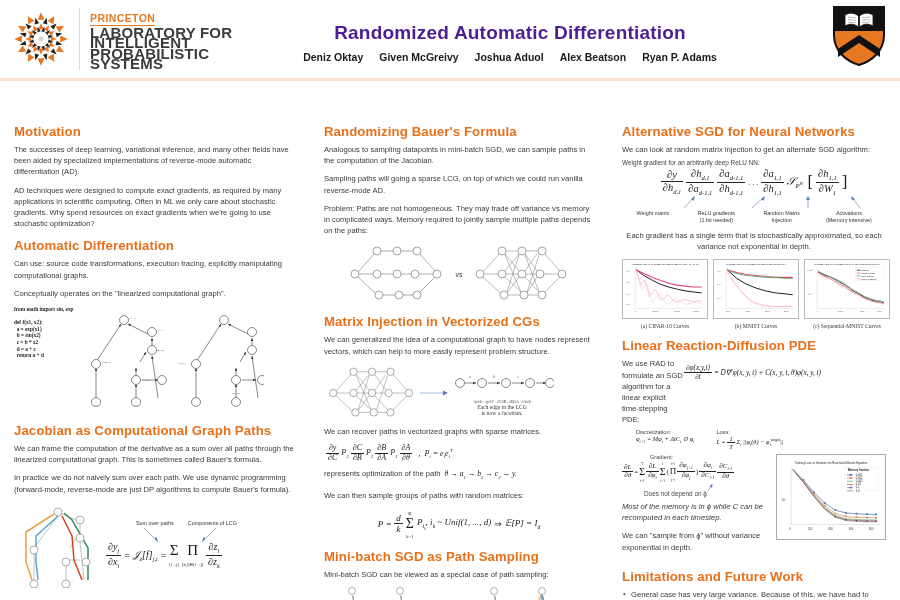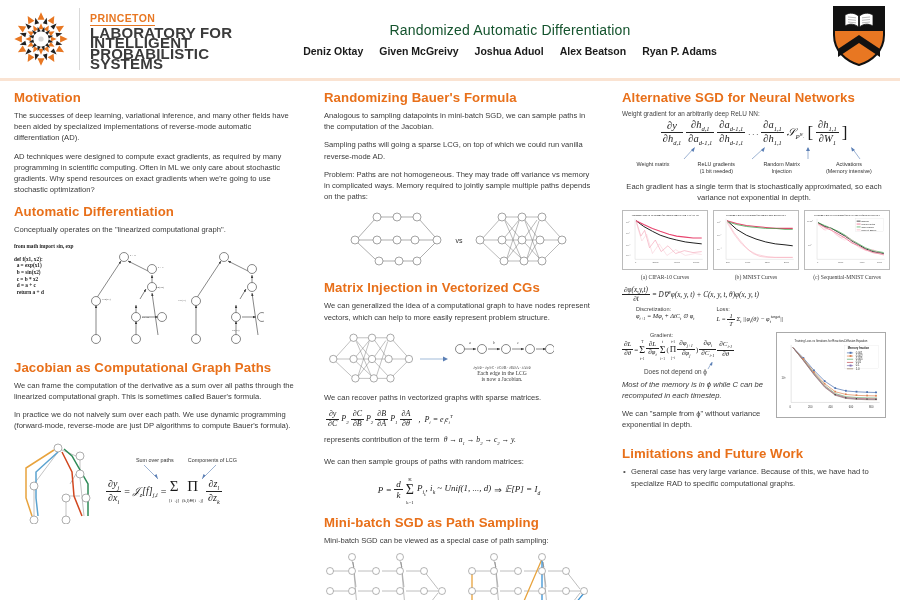--- a/index.html
+++ b/index.html
@@ -18,29 +18,29 @@
   .logo-text { margin-left: 9px; padding-left: 10px; border-left: 1.5px solid #d9d9d9; }
   .logo-princeton {
     font-size: 10.5px; font-weight: bold; color: #E87722; letter-spacing: .4px;
     border-bottom: 1.2px solid #E87722; padding-bottom: 1px; display: inline-block;
   }
   .logo-sub {
     font-size: 15px; font-weight: bold; color: #3b3b3b; line-height: 10.6px;
     letter-spacing: .2px; margin-top: 1.5px;
   }
   .title-block { position: absolute; left: 210px; top: 22px; width: 600px; text-align: center; }
-  .poster-title { font-size: 14px; color: #14532d; font-weight: normal; letter-spacing: .2px; }
+  .poster-title { font-size: 19px; color: #4c1d95; font-weight: bold; letter-spacing: .2px; }
   .authors { margin-top: 7px; font-size: 10.5px; font-weight: bold; color: #1a1a1a; }
   .authors span { margin: 4px 8px; }
   .shield-block { position: absolute; right: 14px; top: 5px; }
   .divider { position: absolute; top: 78px; left: 0; width: 900px; height: 3px; background: #fae3d2; }
 
   
   .columns { position: absolute; top: 88px; left: 0; width: 900px; height: 512px; display: flex; }
-  .col { padding: 0 14px; }
+  .col { padding: 0 14px; margin-top: 34px; }
   .col1 { width: 310px; }
   .col2 { width: 298px; }
   .col3 { width: 292px; }
 
   h2.sec {
     color: #E8701A; font-size: 13.2px; font-weight: bold; margin: 9px 0 5px 0; letter-spacing: .1px;
   }
   h2.sec:first-child { margin-top: 2px; }
   p.body { font-size: 7.6px; color: #3a3a3a; line-height: 11.2px; margin-bottom: 7px; }
   ul.bullets { list-style: none; margin-top: 2px; }
@@ -239,23 +239,24 @@
 
     <div class="divider"></div>
   </div>
 
   <div class="columns">
 
     <div class="col col1">
 
       <h2 class="sec">Motivation</h2>
       <p class="body">The successes of deep learning, variational inference, and many other fields have been aided by specialized implementations of reverse-mode automatic differentiation (AD).</p>
-      <p class="body">AD techniques were designed to compute exact gradients, as required by many programming in scientific computing. Often in ML we only care about stochastic gradients. Why spend resources on exact gradients when we're going to use stochastic optimization?</p>
+      <p class="body">AD techniques were designed to compute exact gradients, as required by many applications in scientific computing. Often in ML we only care about stochastic gradients. Why spend resources on exact gradients when we're going to use stochastic optimization?</p>
 
       <h2 class="sec">Automatic Differentiation</h2>
+      <p class="body">Can use: source code transformations, execution tracing, explicitly manipulating computational graphs.</p>
       <p class="body">Conceptually operates on the "linearized computational graph".</p>
 
       <div style="display:flex; align-items:flex-start; margin-top:2px;">
         <pre class="code">from math import sin, exp
 
 def f(x1, x2):
   a = exp(x1)
   b = sin(x2)
   c = b * x2
   d = a + c
@@ -568,21 +569,21 @@
           </span>
         <span class="it">P<sub>1</sub></span>
         <span class="fr">
             <span class="n it">∂A</span>
             <span class="d it">∂θ</span>
           </span>
         <span style="margin-left:4px;" class="it">,&nbsp; P<sub>i</sub> = e<sub>i</sub>e<sub>i</sub><sup>T</sup></span>
       </div>
 
       <p class="body">
-        <span>represents contribution of the term</span>
+        <span>represents optimization of the path</span>
         <span class="math it">&nbsp;θ → a<sub>1</sub> → b<sub>2</sub> → c<sub>2</sub> → y.</span>
       </p>
 
       <p class="body">We can then sample groups of paths with random matrices:</p>
 
       <div class="math" style="font-size:9px; display:flex; align-items:center; justify-content:center; gap:3px; margin:3px 0 4px 0;">
         <span class="it">P</span>
           <span>=</span>
         <span class="fr">
             <span class="n it">d</span>
@@ -699,20 +700,21 @@
             </g>
           </svg>
           
         </div>
       </div>
     </div>
 
     <div class="col col3">
 
       <h2 class="sec">Alternative SGD for Neural Networks</h2>
+      <p class="body" style="margin-bottom:4px;">We can look at random matrix injection to get an alternate SGD algorithm:</p>
       <div class="mini" style="font-size:6.4px; color:#444; margin-bottom:2px;">Weight gradient for an arbitrarily deep ReLU NN:</div>
 
       <div class="math" style="font-size:10.5px; display:flex; align-items:center; justify-content:center; gap:3px;">
         <span class="fr">
             <span class="n it">∂y</span>
             <span class="d it">∂h<sub>d,1</sub></span>
           </span>
         <span class="fr">
             <span class="n it">∂h<sub>d,1</sub></span>
             <span class="d it">∂a<sub>d-1,1</sub></span>
@@ -836,22 +838,24 @@
             <polyline fill="none" stroke="#000" stroke-width=".8" points="13,12 20,16 27,18 34,22 41,26 48,31 55,35 62,39 70,42 81,44"></polyline>
             <polyline fill="none" stroke="#E8446E" stroke-width=".7" points="13,13 20,17 27,20 34,24 41,28 48,33 55,36 62,40 70,43 81,45"></polyline>
             <polyline fill="none" stroke="#3FA34D" stroke-width=".7" points="13,12 20,15 27,18 34,21 41,25 48,30 55,34 62,38 70,41 81,43"></polyline>
             <polyline fill="none" stroke="#F7A8B8" stroke-width=".5" points="13,14 19,19 25,17 31,24 37,28 43,26 49,33 56,38 63,41 70,40 81,46"></polyline>
             <polyline fill="none" stroke="#F7C4CE" stroke-width=".45" points="13,13 20,20 26,18 33,25 40,30 47,29 54,35 61,40 69,43 81,45"></polyline>
           </svg>
           <div class="cap">(c) Sequential-MNIST Curves</div>
         </div>
       </div>
 
+      <h2 class="sec">Linear Reaction-Diffusion PDE</h2>
 
       <div style="display:flex; align-items:flex-start;">
+        <p class="body" style="width:62px; margin:0;">We use RAD to formulate an SGD algorithm for a linear explicit time-stepping PDE:</p>
         <div class="math" style="font-size:7.2px; display:flex; align-items:center; gap:2px; margin-top:6px;">
           <span class="fr">
               <span class="n it">∂φ(x,y,t)</span>
               <span class="d it">∂t</span>
             </span>
           <span class="it">= D∇<sup>2</sup>φ(x, y, t) + C(x, y, t, θ)φ(x, y, t)</span>
         </div>
       </div>
 
       <div style="display:flex; gap:22px; margin:3px 0 0 14px;">

